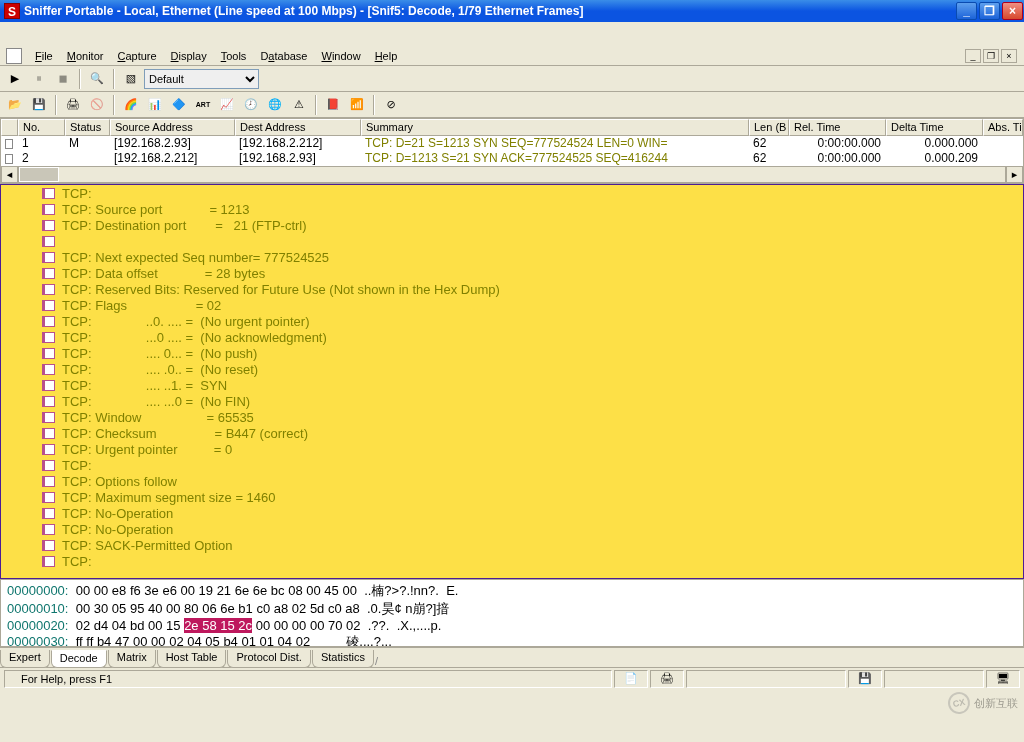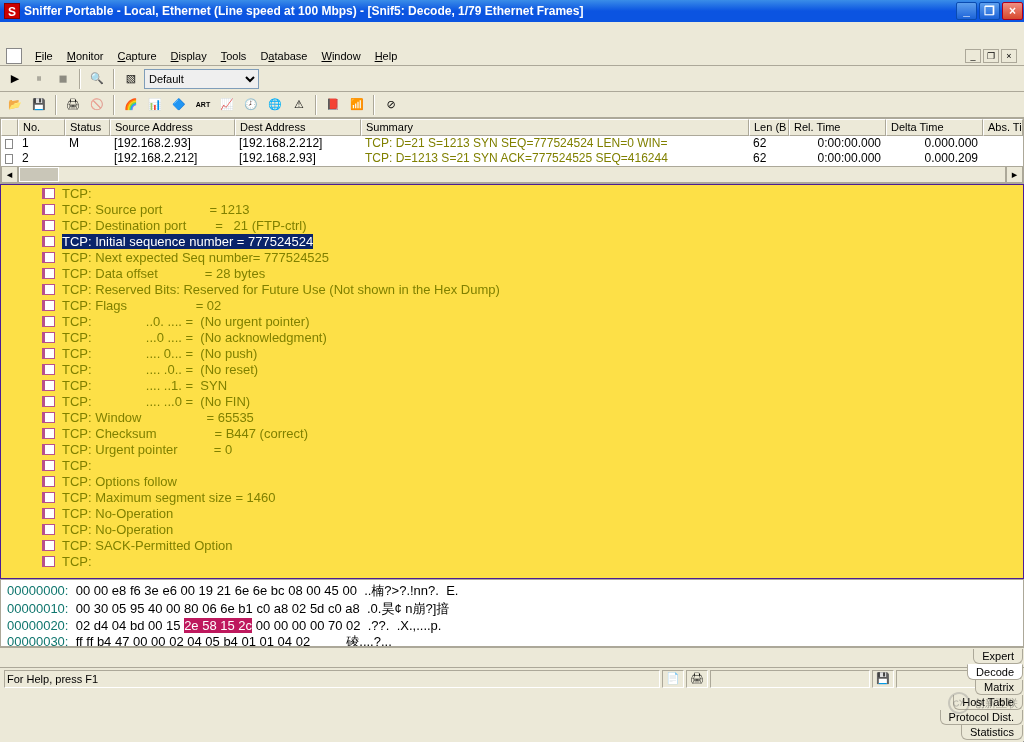--- a/index.html
+++ b/index.html
@@ -47,26 +47,26 @@
 .decode-line .text { color:#808000; white-space:pre; }
 .decode-line.selected { }
 .decode-line.selected .seltext { background:#0a246a; color:#fff; white-space:pre; }
 
 .hex-pane { background:#fff; border:1px solid #aca899; height:68px; padding:2px 6px; font-family:'Courier New', monospace; font-size:13px; overflow:hidden; white-space:pre; }
 .hex-offset { color:#0f766e; }
 .hex-bytes { color:#000; }
 .hex-sel { background:#be185d; color:#fff; }
 .hex-ascii { color:#000; }
 
-.bottom-tabs { height: 20px; background:#ece9d8; border-top:1px solid #aca899; display:flex; align-items:flex-end; padding-left:0;flex-direction:column; }
+.bottom-tabs { height: 20px; background:#ece9d8; border-top:1px solid #aca899; display:flex; align-items:flex-end; padding-left:0; }
 .btab { height:18px; padding:1px 8px; border:1px solid #aca899; border-top:none; border-radius: 0 0 6px 6px; background:#ece9d8; margin-right:1px; font-size:11px; position:relative; top:1px; }
 .btab.active { background:#fff; border-top:1px solid #fff; }
 
 .statusbar { height: 22px; background:#ece9d8; border-top:1px solid #aca899; display:flex; align-items:center; padding: 2px 4px; gap:2px; }
-.status-cell { border:1px solid; border-color:#aca899 #fff #fff #aca899; padding:1px 2px; height:18px; display:flex; align-items:center; }
+.status-cell { border:1px solid; border-color:#aca899 #fff #fff #aca899; padding:1px 16px; height:18px; display:flex; align-items:center; }
 .status-cell.main { flex:1; }
 .status-icon { width:22px; justify-content:center; }
 
 .watermark { position:absolute; right:6px; bottom:28px; opacity:0.35; font-size:11px; display:flex; align-items:center; gap:4px; }
 .watermark .logo { width:22px; height:22px; border:2px solid #888; border-radius:50%; display:flex; align-items:center; justify-content:center; color:#666; font-size:9px; font-weight:bold; transform:rotate(-12deg); }
 </style>
 </head>
 <body>
 
 <div class="titlebar">
@@ -190,21 +190,20 @@
       <span class="proto">TCP:</span>
       <span class="text"> Source port             = 1213</span>
     </div>
     <div class="decode-line">
       <span class="tree-icon"><span class="tree-page"></span></span>
       <span class="proto">TCP:</span>
       <span class="text"> Destination port        =   21 (FTP-ctrl)</span>
     </div>
     <div class="decode-line selected">
       <span class="tree-icon"><span class="tree-page"></span></span>
-      <span class="seltext">TCP: Initial sequence number = 777524524</span>
     </div>
     <div class="decode-line">
       <span class="tree-icon"><span class="tree-page"></span></span>
       <span class="proto">TCP:</span>
       <span class="text"> Next expected Seq number= 777524525</span>
     </div>
     <div class="decode-line">
       <span class="tree-icon"><span class="tree-page"></span></span>
       <span class="proto">TCP:</span>
       <span class="text"> Data offset             = 28 bytes</span>

